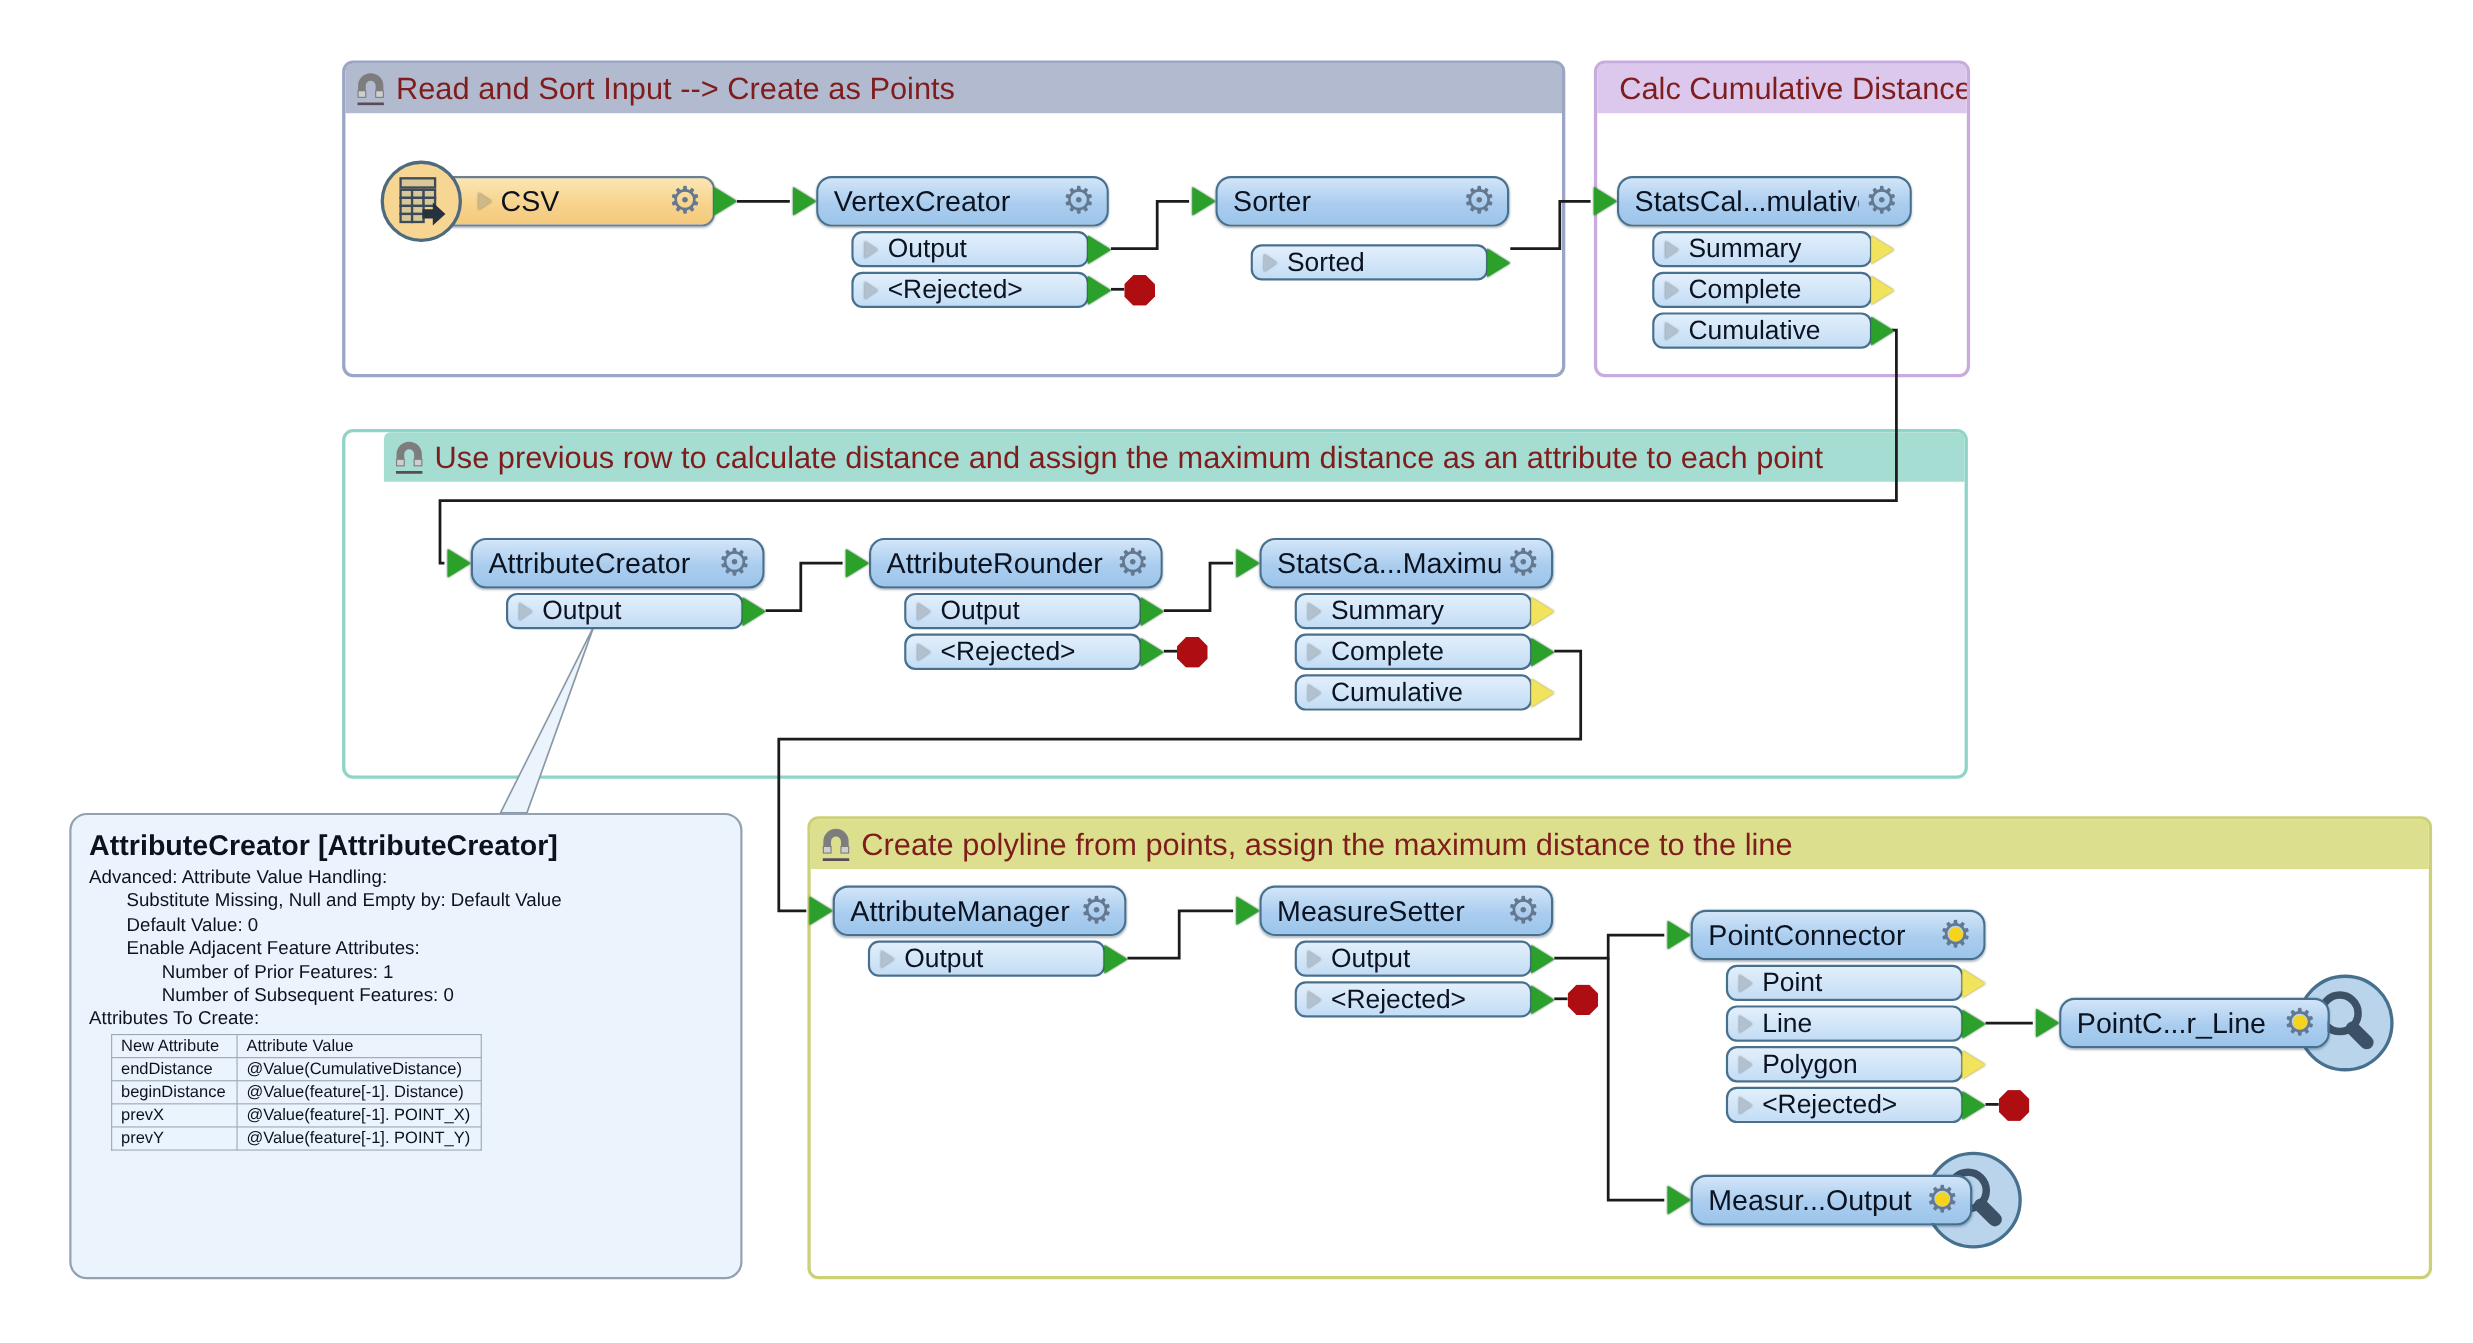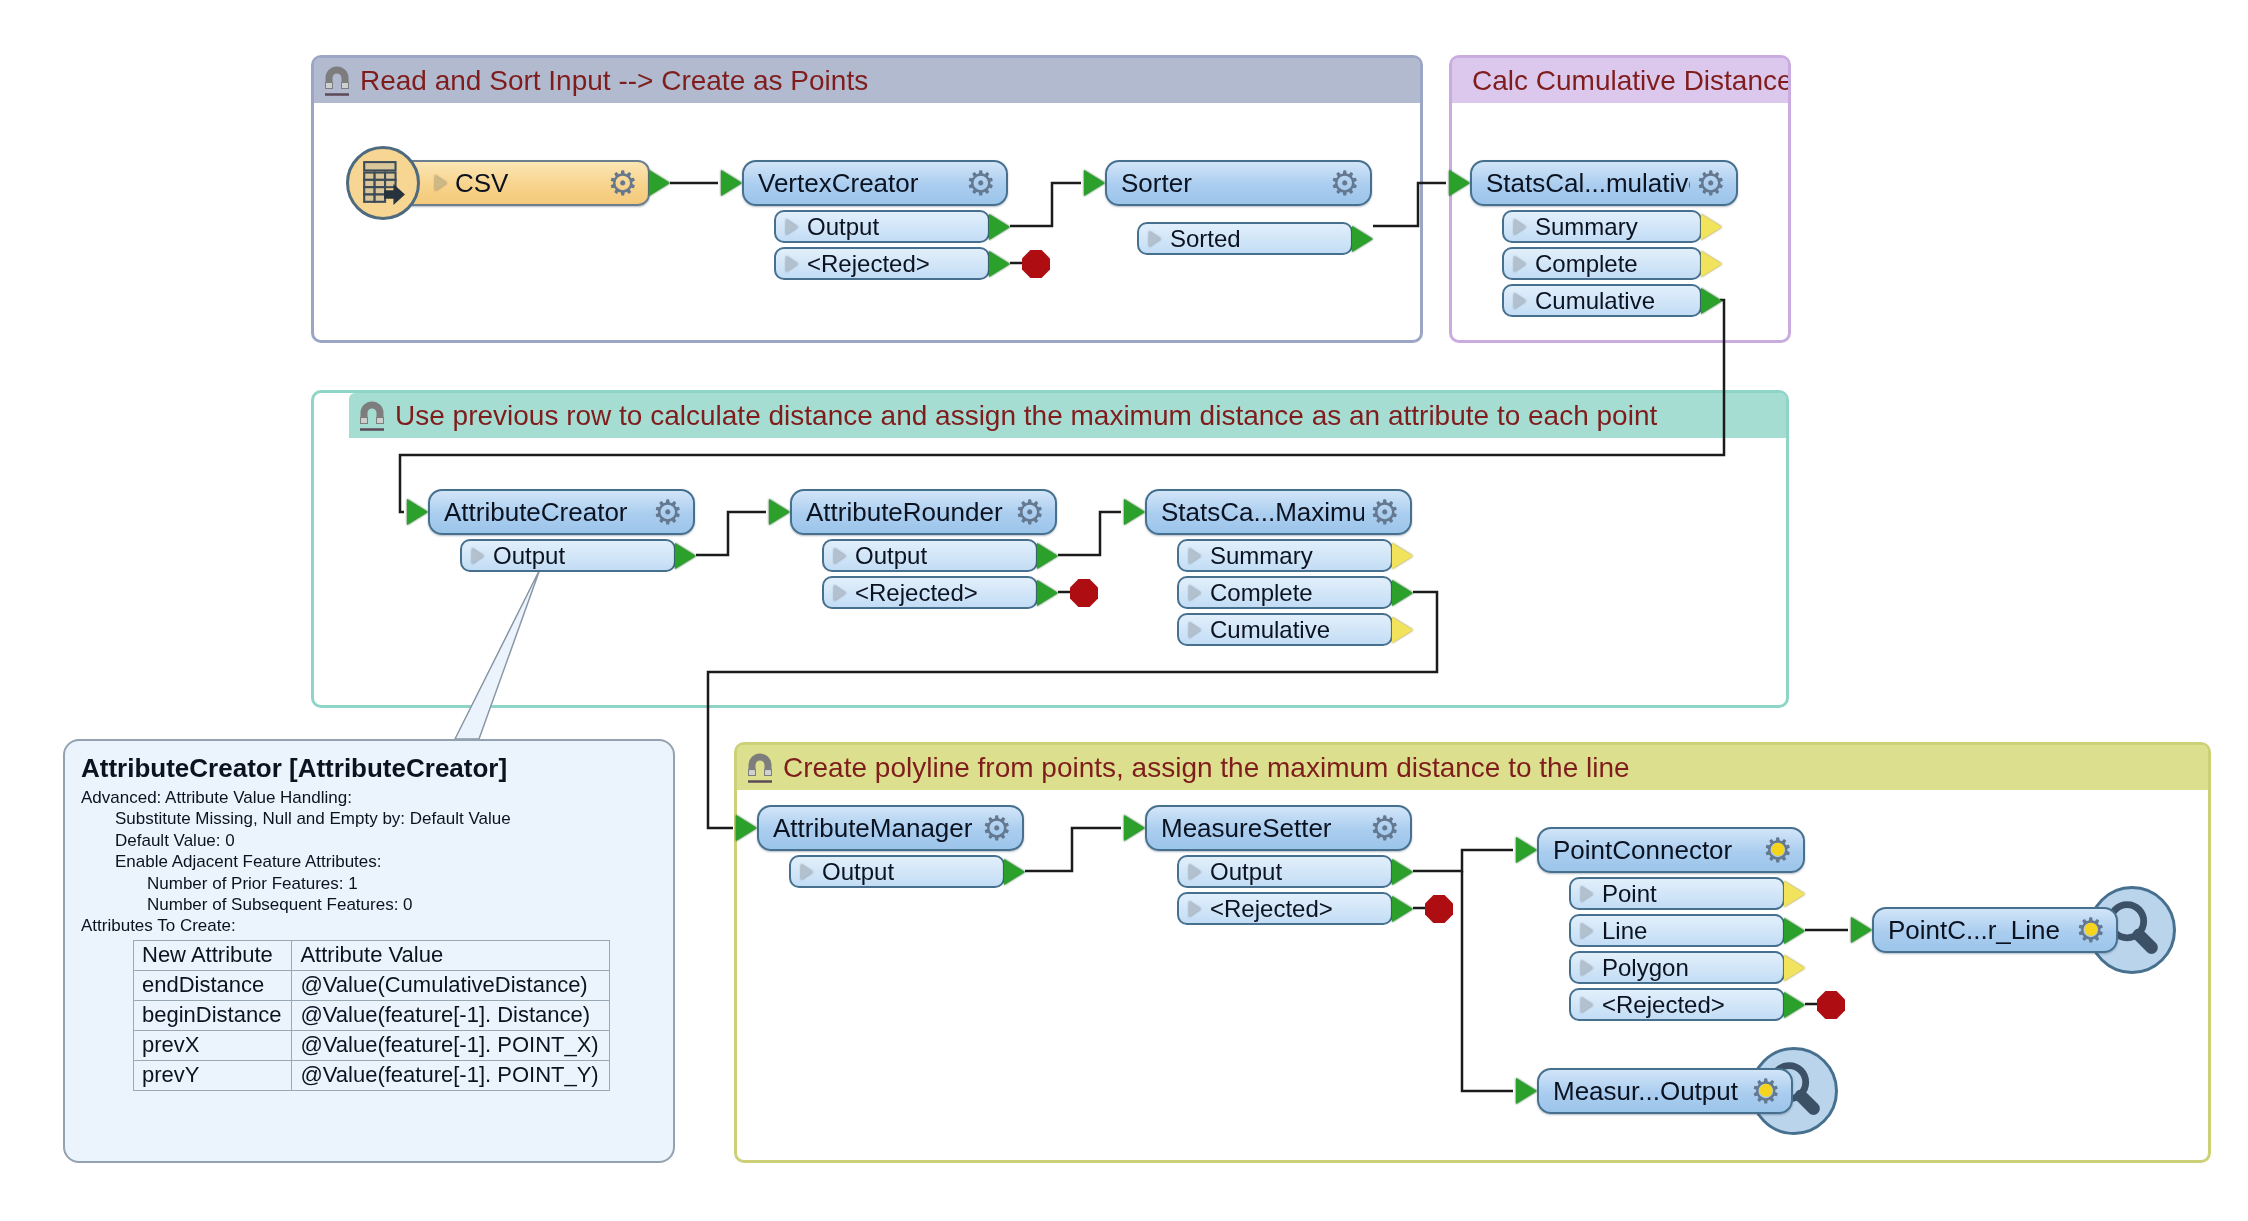--- a/index.html
+++ b/index.html
@@ -58,21 +58,21 @@
   .mag{position:absolute;width:88px;height:88px;border-radius:50%;background:#bad4ec;border:3px solid #46708e;
        box-sizing:border-box;z-index:2;display:flex;align-items:center;justify-content:center;}
 
   
   .annotation{position:absolute;left:63px;top:739px;width:612px;height:424px;background:#ebf4fc;
               border:2px solid #93a1b0;border-radius:16px;box-sizing:border-box;padding:12px 16px;z-index:4;}
   .ann-title{font-weight:bold;font-size:26px;margin-bottom:3px;}
   .ann-line{font-size:17px;line-height:1.26;}
   .ind1{padding-left:34px;}
   .ind2{padding-left:66px;}
-  .ann-table{border-collapse:collapse;margin:3px 0 0 52px;font-size:22px;}
+  .ann-table{border-collapse:collapse;margin:3px 0 0 20px;font-size:15px;}
   .ann-table th,.ann-table td{border:1.5px solid #9aa7b5;padding:1px 10px 2px 8px;font-weight:normal;
                               text-align:left;white-space:nowrap;}
 </style>
 </head>
 <body>
 
 <div class="canvas">
 
   <div class="bookmark bm-gray" style="left:311px;top:55px;width:1112px;height:288px;">
     <div class="bm-header">

